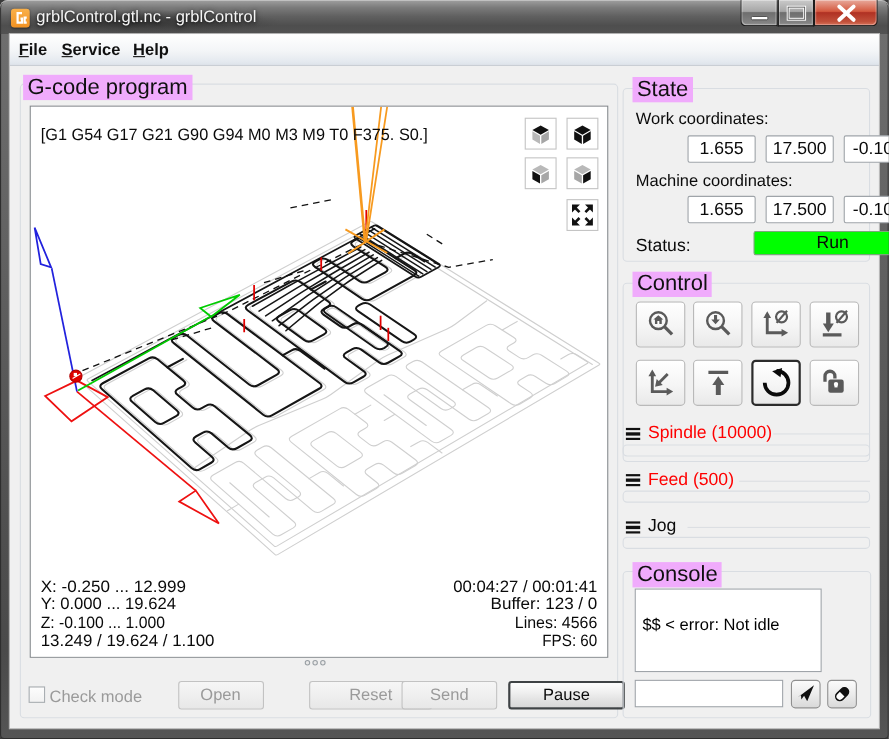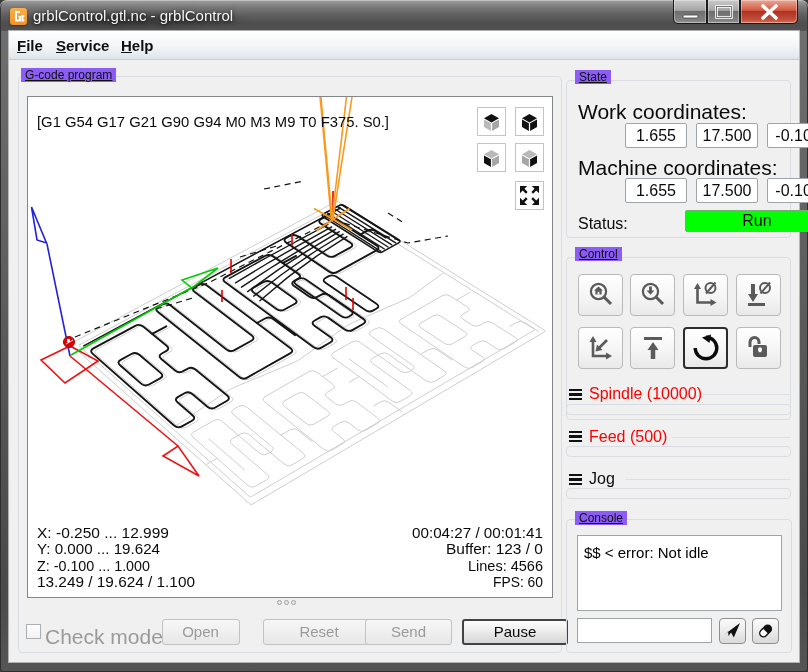--- a/index.html
+++ b/index.html
@@ -23,34 +23,34 @@
 #bclose { left:740px; width:58px; border-radius:0 0 5px 0;
   background:linear-gradient(#e8a99b,#d4593f 45%,#b03123 50%,#c1503a 85%,#d8735b); }
 .wbtn .inner { position:absolute; inset:0; border-radius:inherit; box-shadow:inset 0 0 0 1px rgba(255,255,255,0.35); }
 #client { position:absolute; left:9px; top:31px; width:790px; height:631px; background:#f0f0f0;
   box-shadow:0 0 0 1px rgba(255,255,255,0.55); }
 #menubar { position:absolute; left:9px; top:31px; width:790px; height:29px;
   background:linear-gradient(#ffffff,#f3f5f7 55%,#e4e9ef 90%,#dde3ea);
   border-bottom:1px solid #c9ced4; font-size:15px; color:#101010; }
 .mitem { position:absolute; top:6px;font-weight:bold; }
 .gb { position:absolute; border:1px solid #d9dde2; border-radius:4px; }
-.gblabel { position:absolute; font-size:12px; color:#101010; background:#8b5cf6; padding:0 4px;text-decoration:underline; }
+.gblabel { position:absolute; font-size:20px; color:#101010; background:#f0abfc; padding:0 4px; }
 #canvaswrap { position:absolute; left:27px; top:96px; width:526px; height:502px;
   border:1px solid #83878b; background:#fff; }
 .ctxt { font-family:"Liberation Sans",sans-serif; font-size:15px; fill:#0a0a0a; }
 #dots span { display:inline-block; width:5px; height:5px; border:1px solid #9aa0a5; border-radius:50%;
   background:#e9e9e9; margin:0 1px; vertical-align:top; }
 .pbtn { position:absolute; height:26px; border:1px solid #c2c2c2; border-radius:3px;
   background:linear-gradient(#f6f6f6,#f0f0f0 45%,#e7e7e7); font-size:15px; color:#9a9a9a;
   text-align:center; line-height:24px; top:619px; }
 #pause { border:2px solid #3f4345; color:#0a0a0a;
   background:linear-gradient(#fdfdfd,#efefef 40%,#e2e2e2 70%,#d7d7d7); line-height:22px; }
 .field { position:absolute; height:25px; border:1px solid #9fa4a9; border-radius:2px; background:#fff;
   font-size:16px; color:#0a0a0a; text-align:center; line-height:23px;margin-left:48px; }
-.lbl { position:absolute; font-size:21px; color:#0a0a0a; }
+.lbl { position:absolute; font-size:15px; color:#0a0a0a; }
 .cbtn { position:absolute; width:45px; height:42px; border:1px solid #b9b9b9; border-radius:4px;
   background:linear-gradient(#ffffff,#f5f5f5 55%,#e9e9e9); }
 .cbtn.dark { border:2px solid #2c2c2c; }
 .cbtn svg { position:absolute; left:50%; top:50%; transform:translate(-50%,-50%); }
 .ham { position:absolute; width:13px; height:11px; }
 .ham div { height:2.2px; background:#111; margin-bottom:2.2px; }
 .sect { position:absolute; font-size:16px; }
 .sline { position:absolute; height:1px; background:#dcdfe3; }
 .console-btn { position:absolute; width:27px; height:26px; border:1px solid #8f8f8f; border-radius:4px;
   background:linear-gradient(#fbfbfb,#ececec 50%,#d9d9d9); }
@@ -257,21 +257,21 @@
           <path d="M0,0 L7.2,0 L0,7.2 Z" fill="#111"></path>
           <line x1="2.6" y1="2.6" x2="6.8" y2="6.8" stroke="#111" stroke-width="2.4"></line>
         </g>
       </g>
 </svg></div>
 <div id="dots" style="position:absolute;left:276px;top:600px">
  <span></span><span></span><span></span></div>
 <div style="position:absolute;left:26px;top:624px;width:15px;height:15px;border:1px solid #a9aeb2;background:linear-gradient(#fdfdfd,#f2f2f2)"></div>
 <div class="lbl" style="left:45px;top:625px;color:#9a9a9a">Check mode</div>
 <div class="pbtn" style="left:161.5px;width:78px">Open</div>
-<div class="pbtn" style="left:263px;width:112px">Reset</div>
+<div class="pbtn" style="left:281px;width:112px">Reset</div>
 <div class="pbtn" style="left:365px;width:87px">Send</div>
 <div class="pbtn" id="pause" style="left:462px;width:106px">Pause</div>
 
 <div class="gb" style="left:566px;top:80px;width:225px;height:158px"></div>
 <div class="gblabel" style="left:575px;top:70px">State</div>
 <div class="lbl" style="left:578px;top:100px">Work coordinates:</div>
 <div class="field" style="left:577px;top:123px;width:62px">1.655</div>
 <div class="field" style="left:648px;top:123px;width:62px">17.500</div>
 <div class="field" style="left:719px;top:123px;width:62px">-0.100</div>
 <div class="lbl" style="left:578px;top:156px">Machine coordinates:</div>
@@ -371,21 +371,21 @@
     <div></div>
     <div></div>
     <div></div>
   </div>
 <div class="sect" style="left:589px;top:470px;color:#0a0a0a">Jog</div>
 <div class="sline" style="left:625px;top:479px;width:166px"></div>
 <div class="gb" style="left:566px;top:488px;width:225px;height:11px"></div>
 
 <div class="gb" style="left:566px;top:519px;width:226px;height:134px"></div>
 <div class="gblabel" style="left:575px;top:511px">Console</div>
-<div style="position:absolute;left:577px;top:535px;width:205px;height:76px;background:#fff;border:1px solid #9fa4a9;font-size:15px;padding:8px 0 0 6px">$$ &lt; error: Not idle</div>
+<div style="position:absolute;left:577px;top:535px;width:170px;height:76px;background:#fff;border:1px solid #9fa4a9;font-size:15px;padding:24px 0 0 6px">$$ &lt; error: Not idle</div>
 <div style="position:absolute;left:577px;top:618px;width:135px;height:25px;background:#fff;border:1px solid #9fa4a9"></div>
 <div class="console-btn" style="left:719px;top:618px">
  <svg width="25" height="24" viewBox="0 0 25 24">
       <path d="M4.5,15.5 L20,4 L13.8,18.5 L11,13.5 L8.5,17 L8.1,12.5 Z" fill="#111"></path>
     </svg></div>
 <div class="console-btn" style="left:752px;top:618px">
  <svg width="25" height="24" viewBox="0 0 25 24">
       <g transform="rotate(-45 12.5 12)">
         <rect x="5.8" y="8.4" width="13.4" height="7.4" rx="3.7" fill="#fff" stroke="#111" stroke-width="1.4"></rect>
         <path d="M12.5,8.4 L15.5,8.4 a3.7,3.7 0 0 1 0,7.4 L12.5,15.8 Z" fill="#111"></path>

